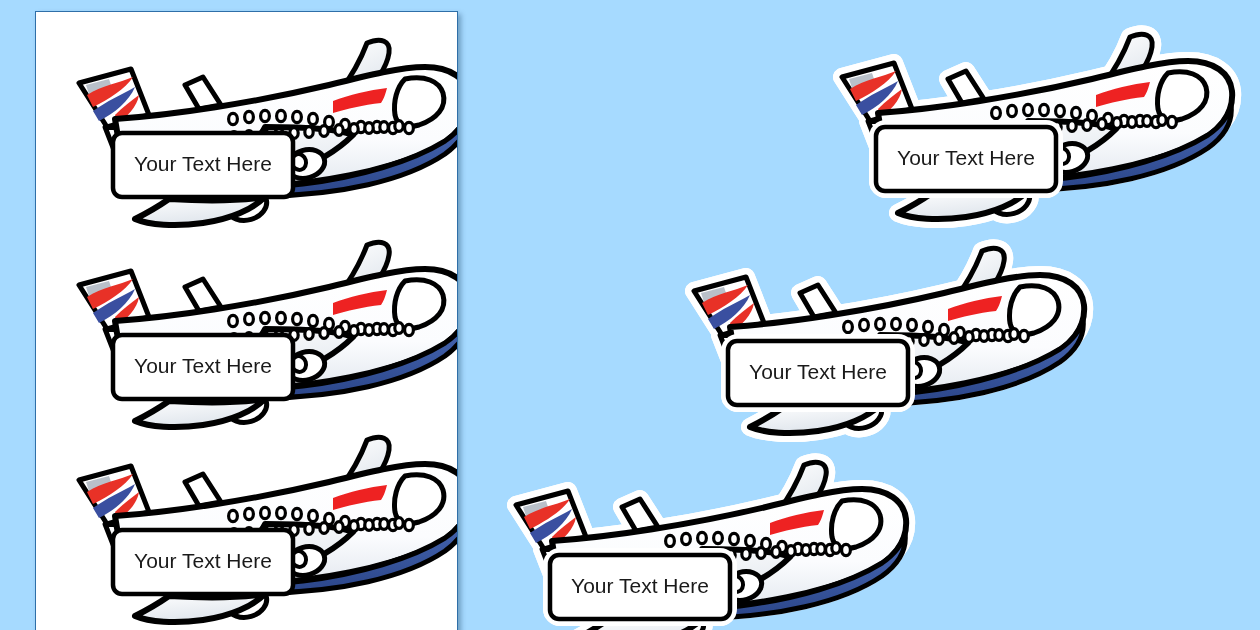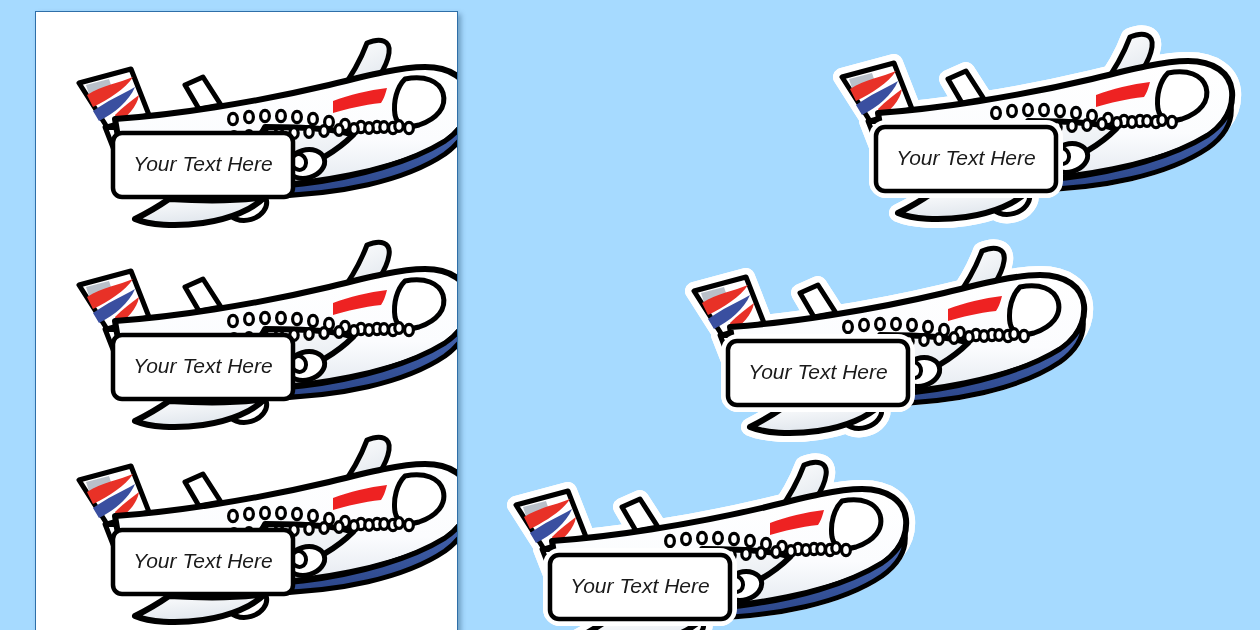--- a/index.html
+++ b/index.html
@@ -37,21 +37,20 @@
   #page-inner {
     position: absolute;
     inset: 0;
     background: #ffffff;
   }
 
   
   .plane {
     position: absolute;
     transform-origin: 0 0;
-    font-style: italic;
   }
   .plane svg { display: block; overflow: visible; }
 
   
   .sticker svg {
     filter:
       drop-shadow(0 0 0 #ffffff);
   }
 </style>
 </head>

